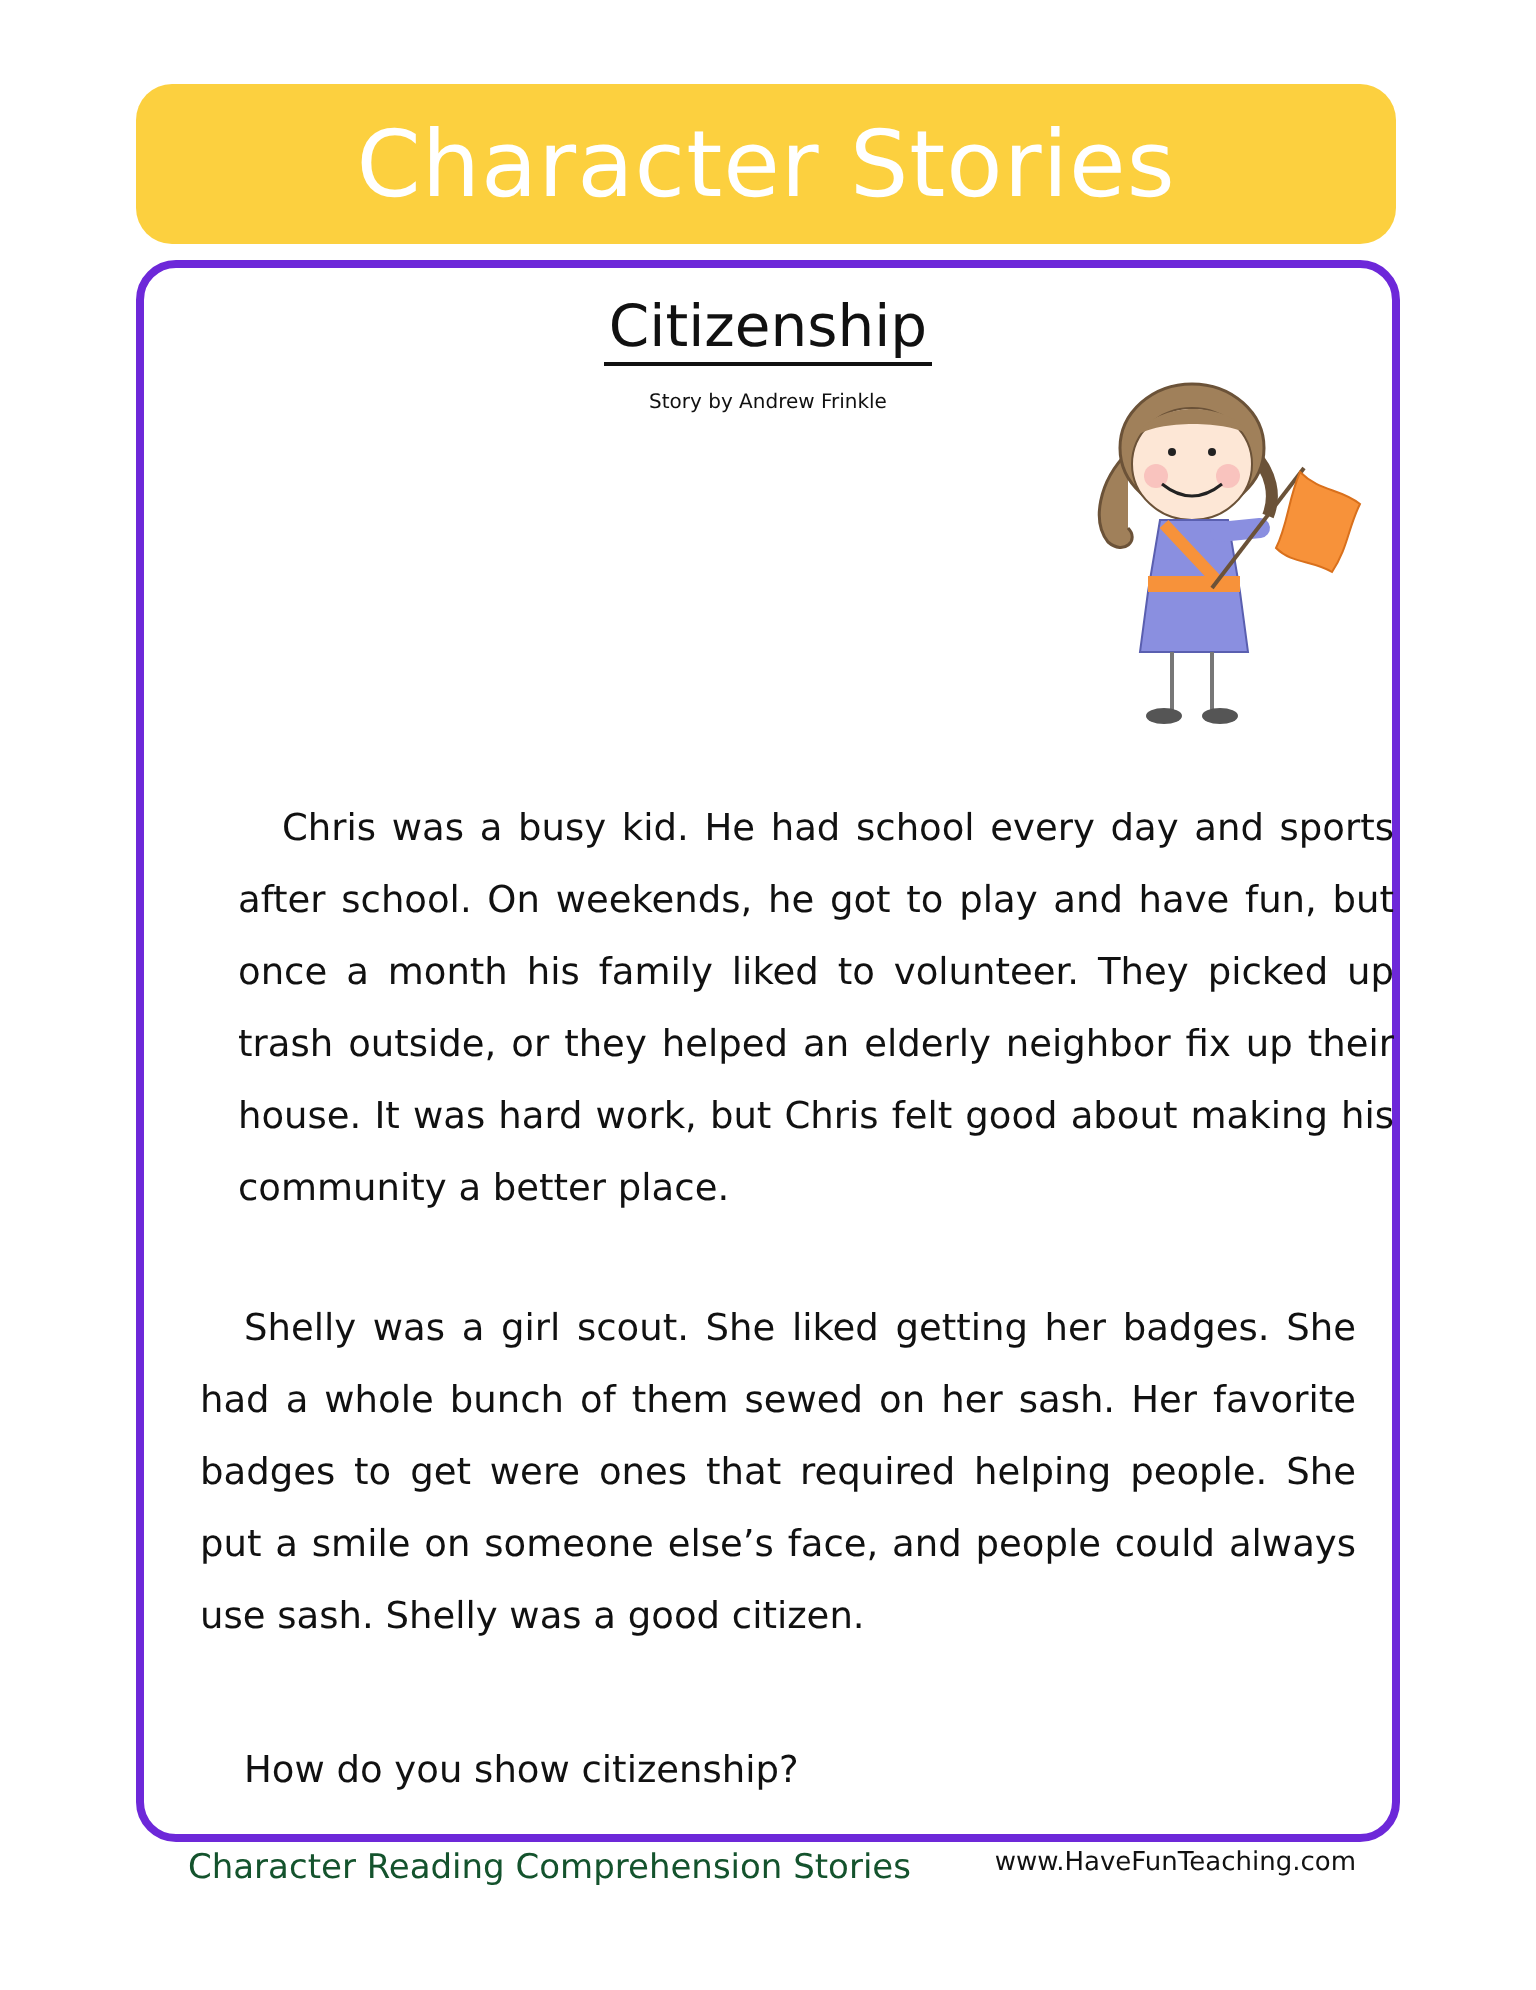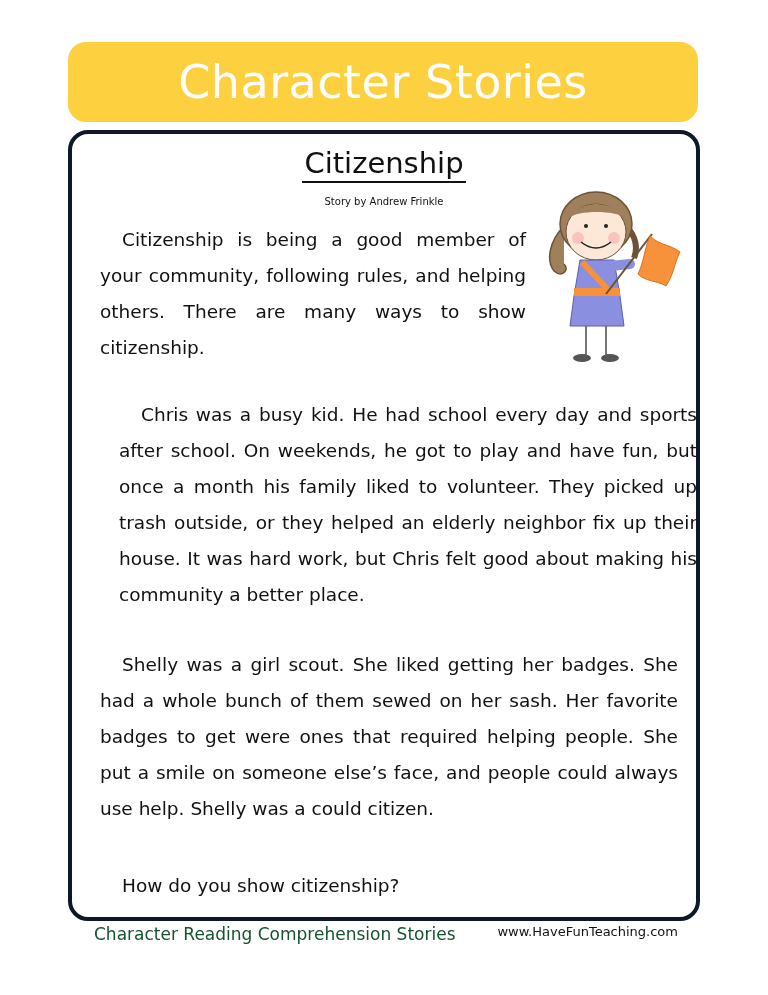--- a/index.html
+++ b/index.html
@@ -11,21 +11,21 @@
     position:absolute; left:68px; top:42px; width:630px; height:80px;
     background:#fcd03f; border-radius:18px;
     display:flex; align-items:center; justify-content:center;text-align:right;
   }
   .banner-title {
     color:#ffffff; font-size:46px; letter-spacing:0.5px;
     font-family:"DejaVu Sans", sans-serif; font-weight:normal;
   }
   .frame {
     position:absolute; left:68px; top:130px; width:624px; height:783px;
-    border:4px solid #0f172a; border-radius:20px; background:#ffffff;
+    border:4px solid #6d28d9; border-radius:20px; background:#ffffff;
   }
   .story-title {
     position:absolute; left:0; right:0; top:12px; text-align:center;
   }
   .story-title span {
     font-size:29px; color:#111; border-bottom:2.5px solid #111; padding:0 2px 1px;
     font-family:"DejaVu Sans", sans-serif;
   }
   .byline {
     position:absolute; left:0; right:0; top:62px; text-align:center;
@@ -87,20 +87,19 @@
       <line x1="72" y1="108" x2="118" y2="48" stroke="#6b5238" stroke-width="2"></line>
       <path d="M116 50 C126 60 136 58 146 66 C140 78 140 88 132 100 C122 94 112 96 104 88 C110 76 110 64 116 50 Z" fill="#f7923a" stroke="#d9701c" stroke-width="1"></path>
 
       <line x1="52" y1="140" x2="52" y2="170" stroke="#777" stroke-width="2"></line>
       <line x1="72" y1="140" x2="72" y2="170" stroke="#777" stroke-width="2"></line>
       <ellipse cx="48" cy="172" rx="9" ry="4" fill="#555"></ellipse>
       <ellipse cx="76" cy="172" rx="9" ry="4" fill="#555"></ellipse>
     </svg>
   </div>
 
-  <div class="para p1">Citizenship is being a good member of your community, following rules, and helping others. There are many ways to show citizenship.</div>
   <div class="para p2">Chris was a busy kid. He had school every day and sports after school. On weekends, he got to play and have fun, but once a month his family liked to volunteer. They picked up trash outside, or they helped an elderly neighbor fix up their house. It was hard work, but Chris felt good about making his community a better place.</div>
-  <div class="para p3">Shelly was a girl scout. She liked getting her badges. She had a whole bunch of them sewed on her sash. Her favorite badges to get were ones that required helping people. She put a smile on someone else’s face, and people could always use help. Shelly was a could citizen.</div>
+  <div class="para p3">Shelly was a girl scout. She liked getting her badges. She had a whole bunch of them sewed on her sash. Her favorite badges to get were ones that required helping people. She put a smile on someone else’s face, and people could always use sash. Shelly was a good citizen.</div>
   <div class="para p4">How do you show citizenship?</div>
 </div>
 
 <div class="footer-left">Character Reading Comprehension Stories</div>
 <div class="footer-right">www.HaveFunTeaching.com</div>
 
 </body></html>

